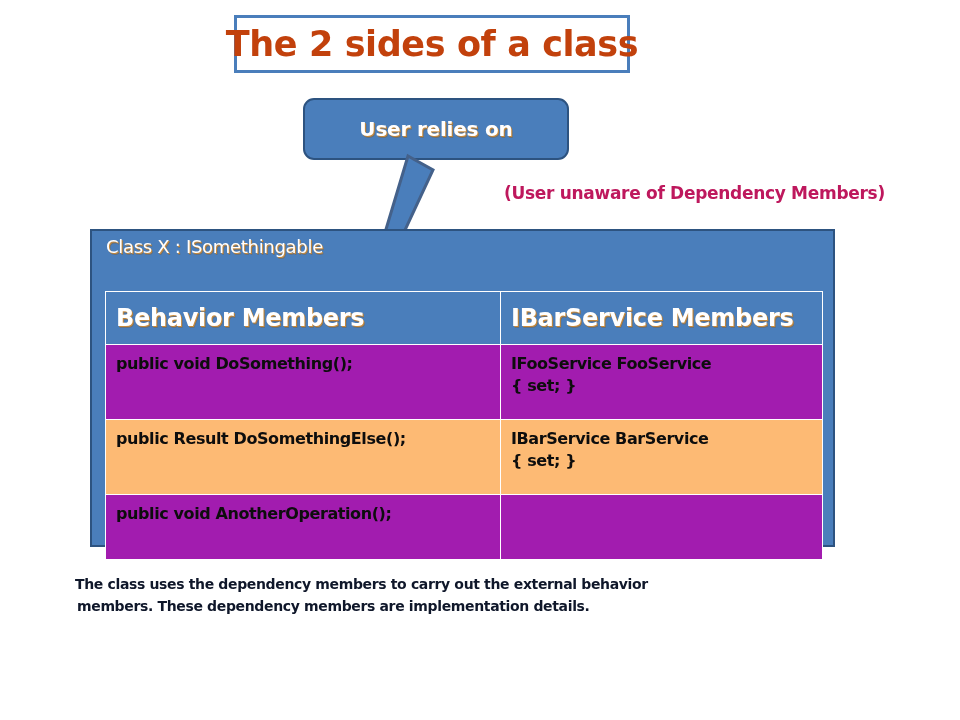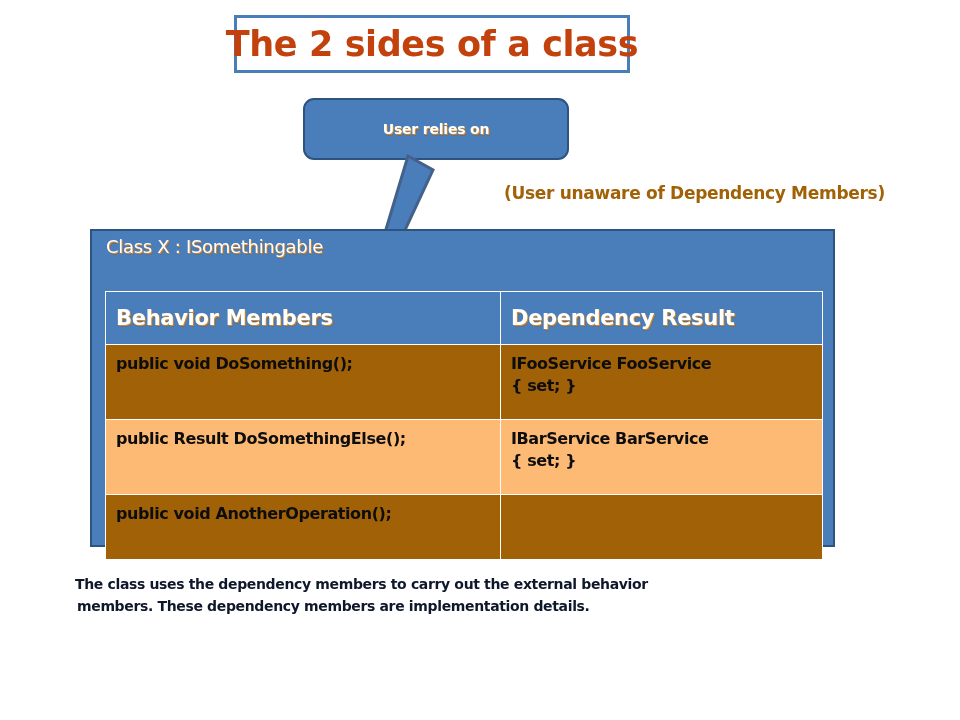--- a/index.html
+++ b/index.html
@@ -50,21 +50,21 @@
     background: #4a7ebb;
     border: 2px solid #2d5party;
     border: 2px solid #2d5380;
     border-radius: 11px;
     display: flex;
     align-items: center;
     justify-content: center;
   }
   #callout-text {
     font-family: "DejaVu Sans", sans-serif;
-    font-size: 14px;
+    font-size: 20px;
     font-weight: bold;
     color: #ffffff;
     letter-spacing: -0.2px;
     text-shadow: 1px 1px 0 #c98a3a, 1.5px 1.5px 0 rgba(140,90,30,.45);
     white-space: nowrap;
   }
 
   
   #arrow-svg {
     position: absolute;
@@ -76,21 +76,21 @@
   }
 
   
   #annotation {
     position: absolute;
     left: 504px;
     top: 183px;
     font-family: "DejaVu Sans", sans-serif;
     font-size: 17px;
     font-weight: bold;
-    color: #a16207;
+    color: #be185d;
     letter-spacing: -0.3px;
     white-space: nowrap;
   }
 
   
   #class-panel {
     position: absolute;
     left: 90px;
     top: 229px;
     width: 745px;
@@ -125,37 +125,37 @@
   #members-table td {
     border: 1px solid #ffffff;
     vertical-align: top;
     padding: 8px 10px 8px 10px;
     text-align: left;
   }
   #members-table th {
     background: #4a7ebb;
     height: 36px;
     font-family: "DejaVu Sans", sans-serif;
-    font-size: 21px;
+    font-size: 24px;
     font-weight: bold;
     color: #ffffff;
     letter-spacing: -0.3px;
     text-shadow: 1px 1px 0 #c98a3a, 1.5px 1.5px 0 rgba(140,90,30,.40);
     vertical-align: middle;
     white-space: nowrap;
   }
   #members-table td {
     font-family: "DejaVu Sans", sans-serif;
     font-size: 16px;
     font-weight: bold;
     color: #0d0d0d;
     letter-spacing: -0.4px;
     line-height: 1.35;
   }
-  .row-shade-a td { background: #a16207; }
+  .row-shade-a td { background: #a21caf; }
   .row-shade-b td { background: #fdba74; }
   #members-table tr td:first-child,
   #members-table tr th:first-child { width: 374px; }
   .cell-line { display: block; white-space: nowrap; }
   .cell-line:empty { display: none; }
   .tall-row td { height: 58px; }
   .short-row td { height: 48px; }
 
   
   #caption {
@@ -191,21 +191,21 @@
 <div id="annotation">(User unaware of Dependency Members)</div>
 
 <div id="class-panel">
 
   <div id="class-title">Class X : ISomethingable</div>
 
   <table id="members-table">
     <thead>
       <tr>
         <th>Behavior Members</th>
-        <th>Dependency Result</th>
+        <th>IBarService Members</th>
       </tr>
     </thead>
     <tbody>
       <tr class="row-shade-a tall-row">
         <td>
           <span class="cell-line">public void DoSomething();</span>
         </td>
         <td>
           <span class="cell-line">IFooService FooService</span>
           <span class="cell-line">{ set; }</span>

